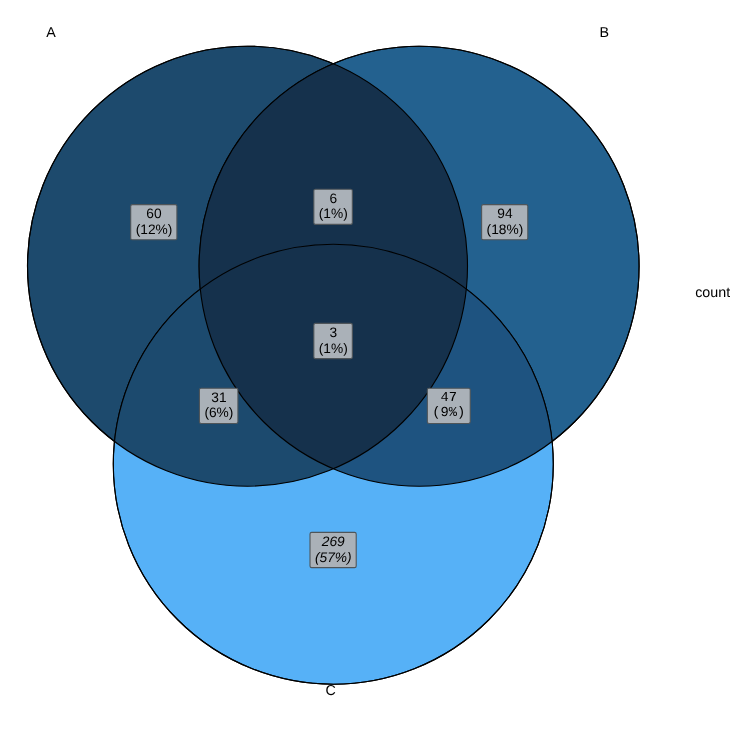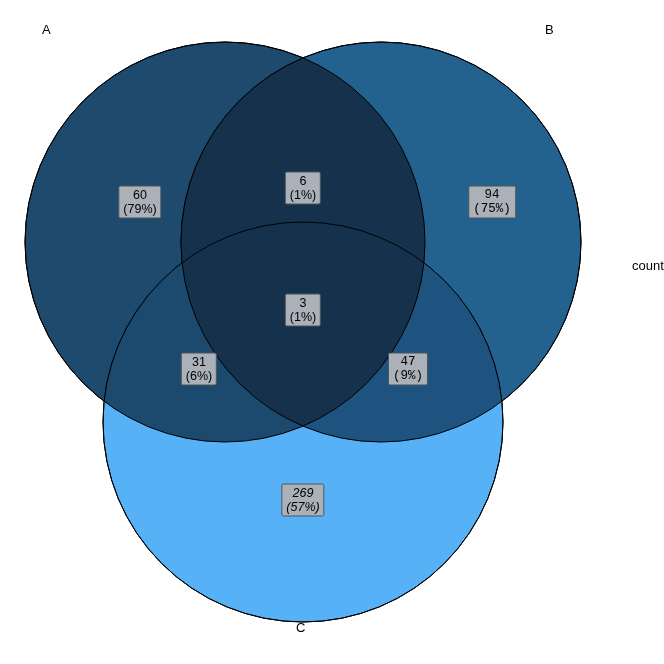--- a/index.html
+++ b/index.html
@@ -131,25 +131,25 @@
   <circle cx="381" cy="242" r="200" fill="none" stroke="#000000" stroke-width="1"></circle>
   <circle cx="303" cy="422" r="200" fill="none" stroke="#000000" stroke-width="1"></circle>
 </svg>
 
 <div class="set-label" id="label-A">A</div>
 <div class="set-label" id="label-B">B</div>
 <div class="set-label" id="label-C">C</div>
 
 <div class="count-box" style="left:140px; top:202px;">
   <span class="cnt">60</span>
-  <span class="pct">(79%)</span>
+  <span class="pct">(12%)</span>
 </div>
-<div class="count-box" style="left:492px; top:202px;font-family:Liberation Mono, monospace;">
+<div class="count-box" style="left:459px; top:202px;">
   <span class="cnt">94</span>
-  <span class="pct">(75%)</span>
+  <span class="pct">(18%)</span>
 </div>
 <div class="count-box" style="left:303px; top:188px;">
   <span class="cnt">6</span>
   <span class="pct">(1%)</span>
 </div>
 <div class="count-box" style="left:303px; top:310px;">
   <span class="cnt">3</span>
   <span class="pct">(1%)</span>
 </div>
 <div class="count-box" style="left:199px; top:369px;text-align:center;">

